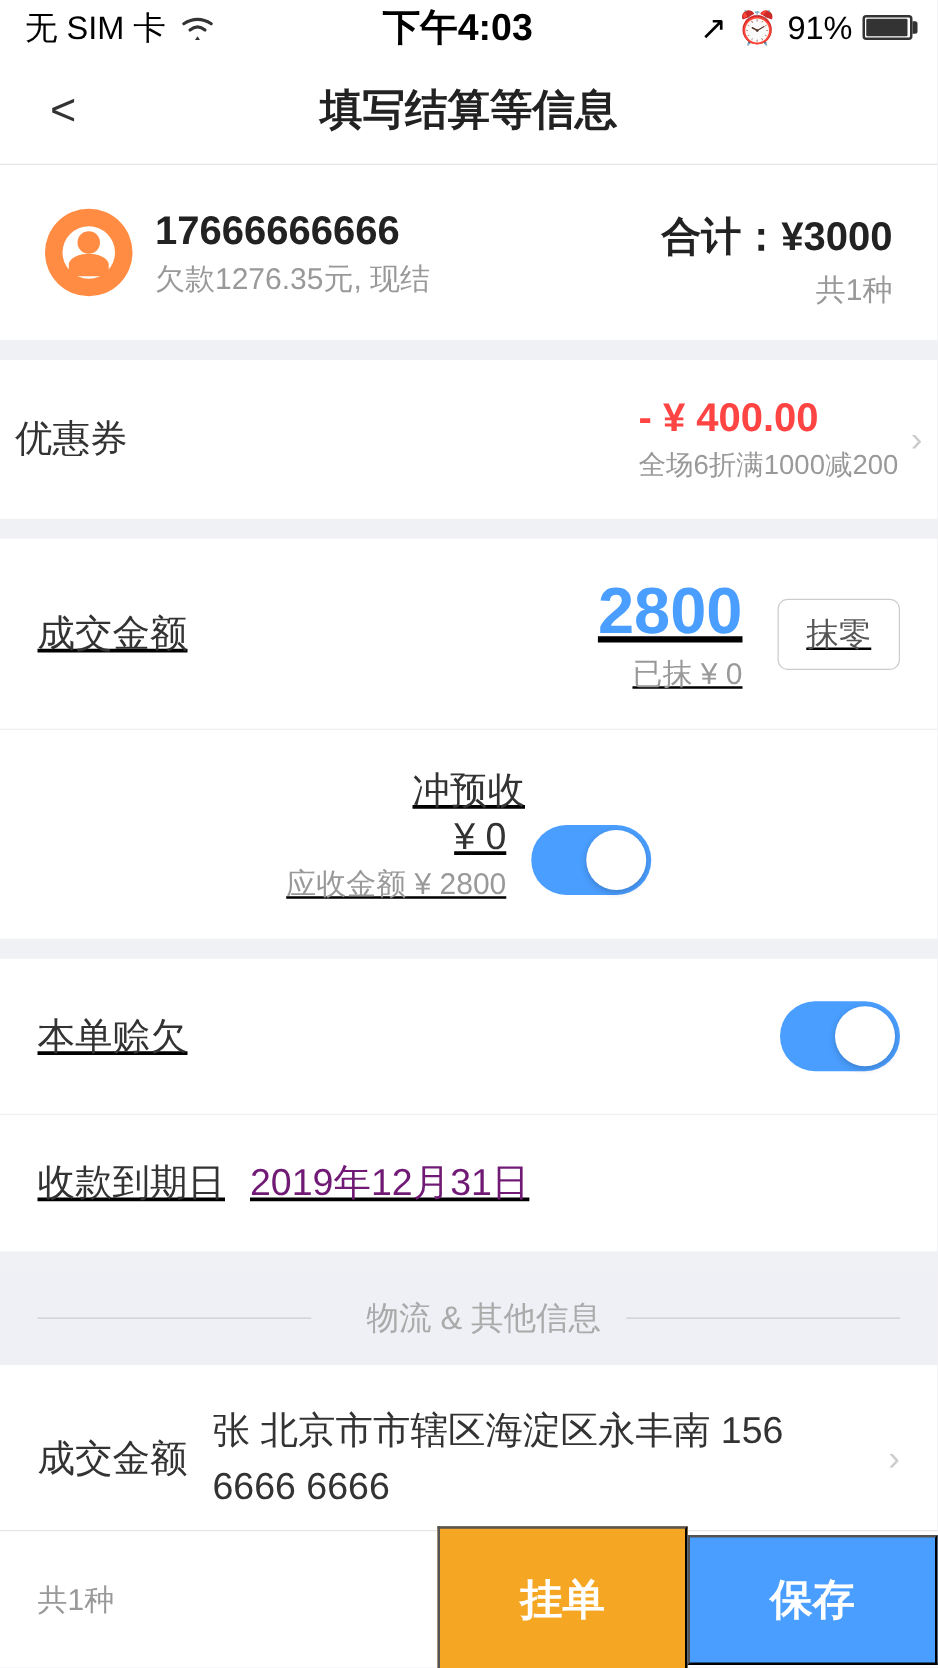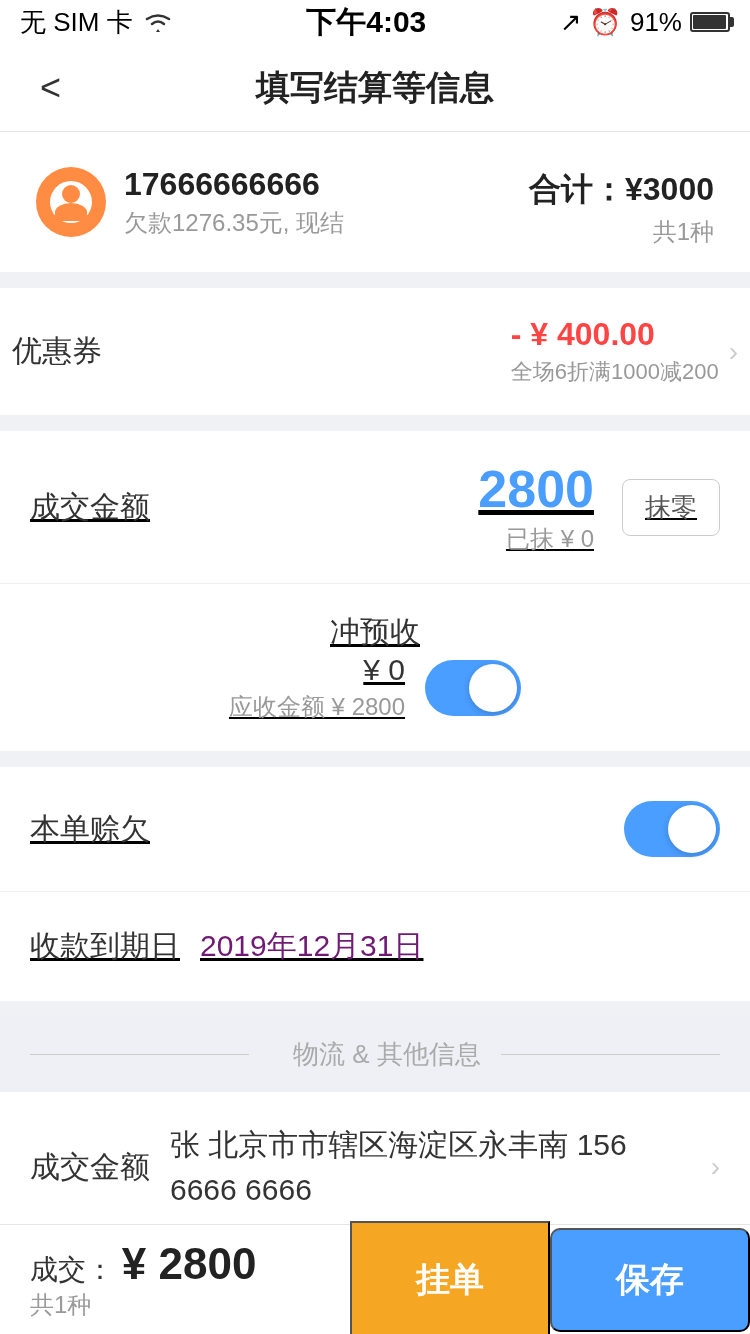--- a/index.html
+++ b/index.html
@@ -307,21 +307,20 @@
       width: 200px;
       height: 104px;
       background: #4a9eff;
       display: flex;
       align-items: center;
       justify-content: center;
       font-size: 34px;
       font-weight: 600;
       color: #fff;
       cursor: pointer;
-      border-radius: 10px;
     }
   </style>
 </head>
 <body>
 
 <div class="status-bar">
   <div class="status-left">
     <span>无 SIM 卡</span>
     <svg width="30" height="22" viewBox="0 0 30 22">
       <path d="M15 18 l2 3 l-2 0 l-2 0 z" fill="#333"></path>
@@ -423,21 +422,17 @@
     <span class="address-label">成交金额</span>
     <span class="address-value">张 北京市市辖区海淀区永丰南 156 6666 6666</span>
     <span class="address-chevron">›</span>
   </div>
 
   <div style="height: 200px; background: #f0f1f5;"></div>
 </div>
 
 <div class="bottom-bar">
   <div class="bottom-summary">
-    <div>
-      <span style="font-size:28px;color:#333;">成交：</span>
-      <span style="font-size:44px;font-weight:700;color:#222;">¥ 2800</span>
-    </div>
     <div style="font-size:24px;color:#999;">共1种</div>
   </div>
   <button class="bottom-btn-hang">挂单</button>
   <button class="bottom-btn-save">保存</button>
 </div>
 
 </body></html>

